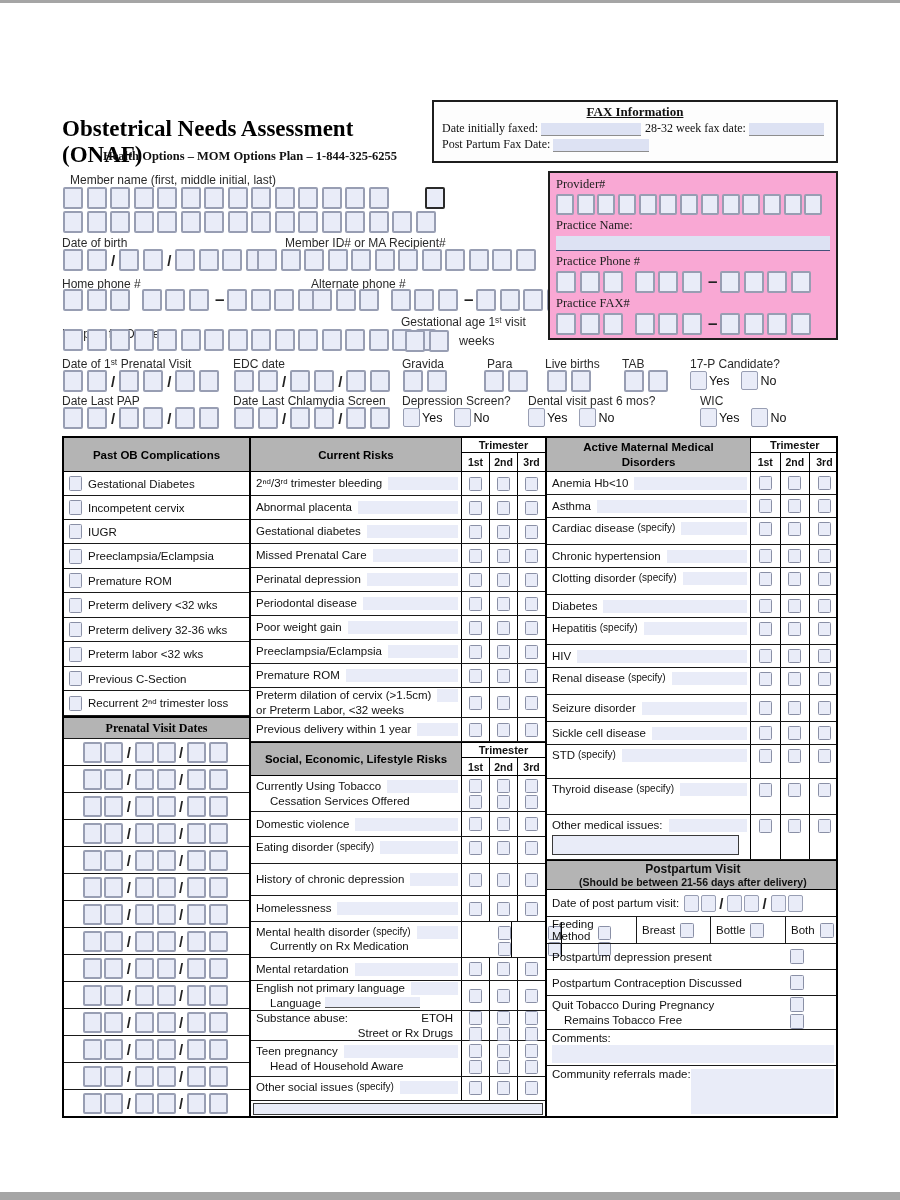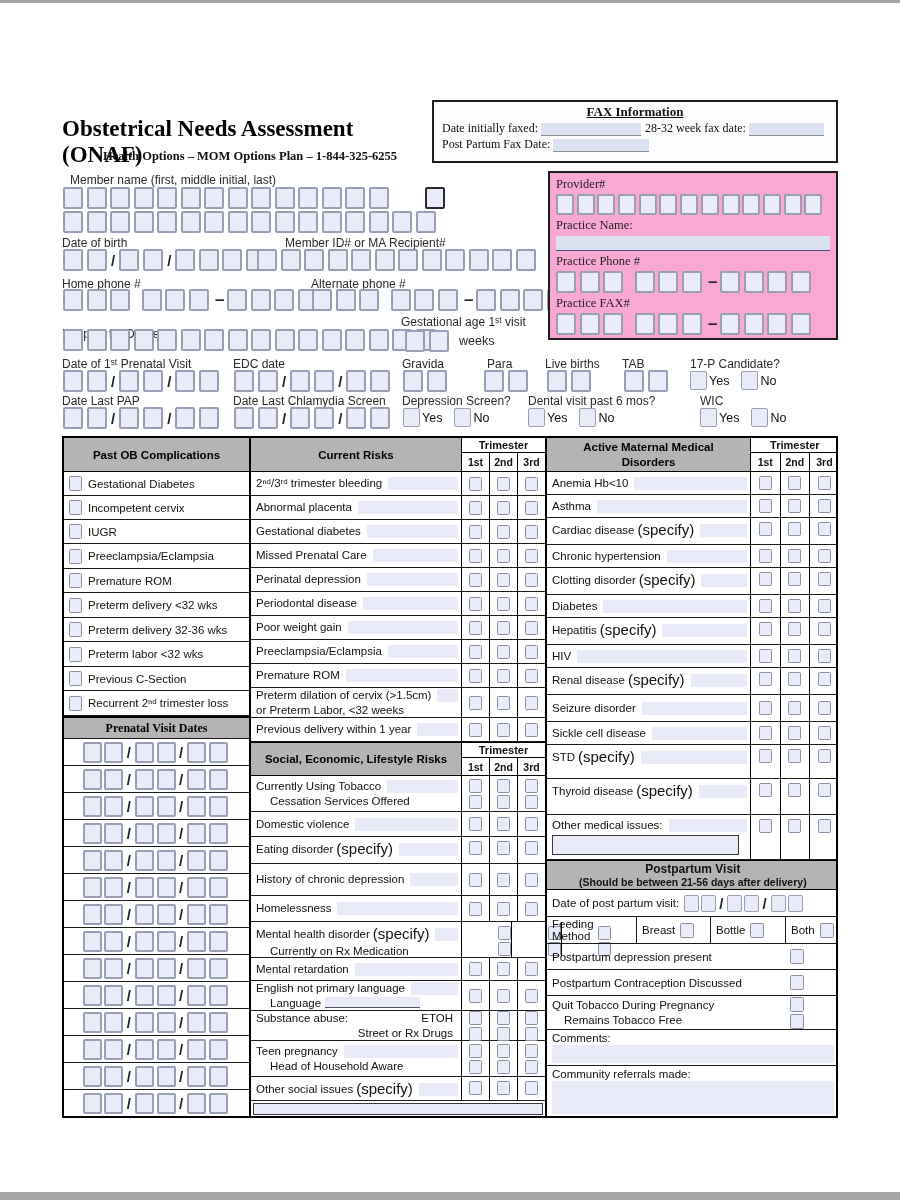--- a/index.html
+++ b/index.html
@@ -70,21 +70,21 @@
   .blbl{border-right:1.5px solid #000;padding:2px 3px 2px 5px;font-size:11.5px;display:flex;flex-direction:column;justify-content:center;flex:none;}
   .blbl.bl{width:211px;}
   .blbl.dl{width:204px;}
   .brow.top .blbl{justify-content:flex-start;padding-top:3px;}
   .bcell{flex:1;border-right:1px solid #000;display:flex;flex-direction:column;align-items:center;justify-content:center;gap:2px;}
   .bcell:last-child{border-right:none;}
   .brow.top .bcell{justify-content:flex-start;padding-top:4px;}
   .l1{display:flex;align-items:center;line-height:1.25;}
   .l1r{margin-left:auto;padding-right:5px;}
   .bluefill{flex:1;height:13px;background:#e9ecf8;margin-left:6px;min-width:4px;}
-  .spec{font-size:15px;margin-left:3px;white-space:nowrap;}
+  .spec{font-size:10px;margin-left:3px;white-space:nowrap;}
   .l2{padding-left:14px;line-height:1.25;display:flex;align-items:center;}
   .l2.r{padding-left:0;justify-content:flex-end;padding-right:5px;}
   .langfield{flex:1;max-width:95px;height:11px;background:#e9ecf8;border-bottom:1px solid #555;margin-left:4px;}
   .omibox{height:26px;background:#e9ecf8;border:1.5px solid #3a3a3a;margin:3px 8px 2px 0;}
   .bblank{flex:1;background:#e9ecf8;border:1.5px solid #3a3a3a;margin:2px;min-height:12px;}
 
   
   .ppsection{display:flex;flex-direction:column;flex:1;}
   .pphead{background:#b4b4b4;border-top:1px solid #000;border-bottom:1.5px solid #000;text-align:center;padding:1px 2px;flex:none;}
   .pph1{font-weight:bold;font-size:12px;}
@@ -95,21 +95,21 @@
   .ppseg{display:flex;align-items:center;height:100%;padding:0 5px;border-right:1px solid #1a1a1a;flex:none;}
   .ppseg.nob{border-right:none;flex:1;}
   .ppcb{width:14px;height:15px;background:#e9ecf8;border:1.7px solid #8a90a6;border-radius:1.5px;margin-left:5px;flex:none;}
   .pp1{height:26px;}
   .pp1 .ppcb{margin-left:auto;margin-right:30px;}
   .ppquit{height:34px;align-items:center;}
   .quitlines{line-height:1.3;}
   .quitcbs{margin-left:auto;margin-right:30px;display:flex;flex-direction:column;gap:2px;}
   .ppcomments{height:36px;flex-direction:column;align-items:stretch;padding:2px 5px;}
   .pparea{background:#e9ecf8;flex:1;margin-top:1px;}
-  .ppreferrals{flex:1;flex-direction:column;align-items:stretch;padding:2px 5px;border-bottom:none;}
+  .ppreferrals{flex:1;flex-direction:row;align-items:stretch;padding:2px 5px;border-bottom:none;}
 </style>
 </head>
 <body>
 
 <div id="page">
 
   <div class="abs edgebar" style="left:0;top:0;width:900px;height:3px;"></div>
   <div class="abs edgebar" style="left:0;top:1192px;width:900px;height:8px;"></div>
 
   <div class="abs title" style="left:62px;top:116px;width:372px;">Obstetrical Needs Assessment (ONAF)</div>

